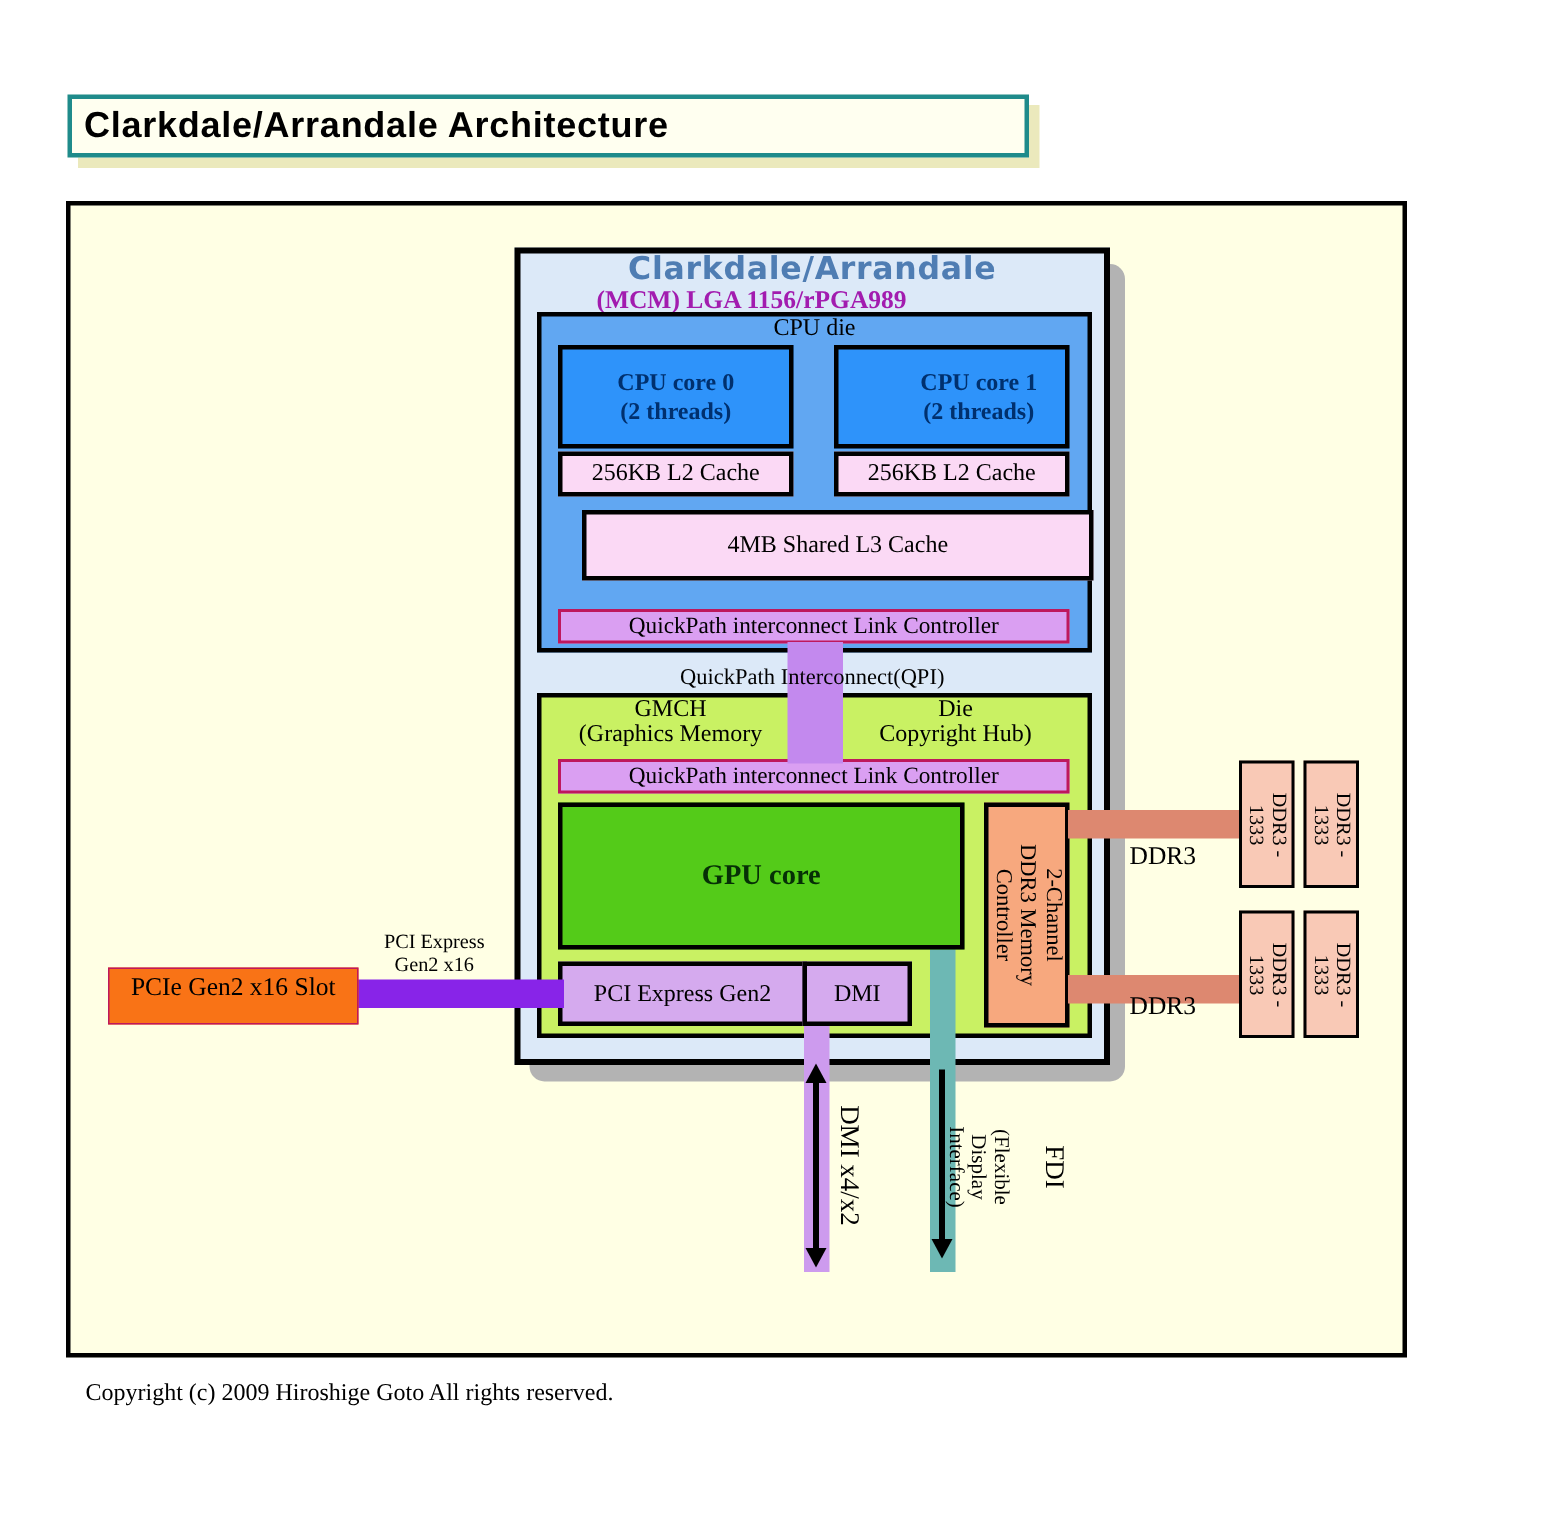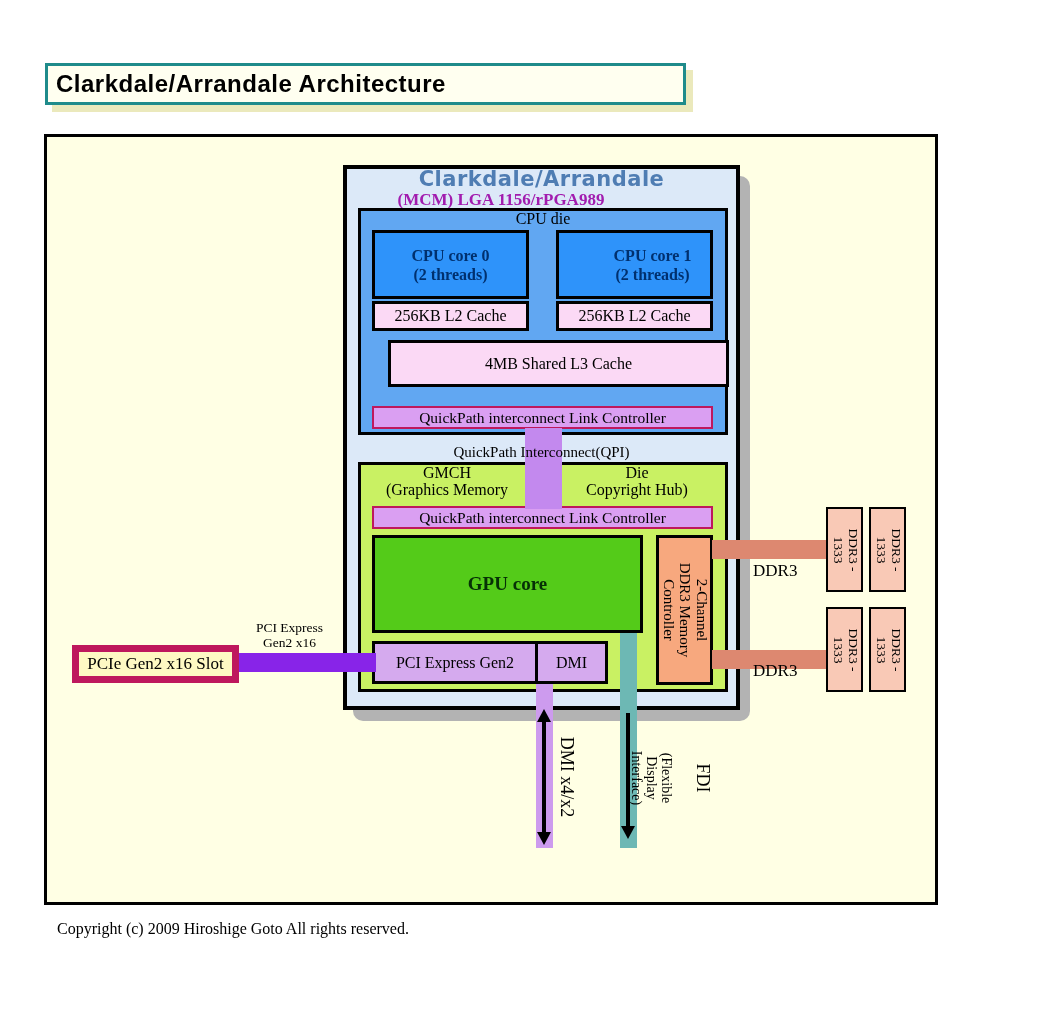--- a/index.html
+++ b/index.html
@@ -60,21 +60,21 @@
   .ddr-band{background:#dd8870;height:19px;width:117px;left:712px;}
   .ddr-band1{top:540px;} .ddr-band2{top:650px;}
   .ddr-lbl{font-size:17px;}
   .ddr-lbl1{left:753px;top:561px;} .ddr-lbl2{left:753px;top:661px;}
   .dimm{width:37px;height:85px;background:#f9c9b6;border:2px solid #000;}
   .dimm .vrot{width:82px;font-size:13.5px;line-height:14.5px;}
   .dimm1{left:826px;top:507px;} .dimm2{left:869px;top:507px;}
   .dimm3{left:826px;top:607px;} .dimm4{left:869px;top:607px;}
 
   
-  .pcie-slot{left:72px;top:645px;width:167px;height:38px;background:#fef9c3;border:7px solid #be185d;
+  .pcie-slot{left:72px;top:645px;width:167px;height:38px;background:#f97316;border:1px solid #be185d;
              font-size:17px;line-height:23px;}
   .pcie-band{left:237px;top:653px;width:139px;height:19px;background:#8824e8;}
   .pcie-bus-label{left:237px;top:621px;width:105px;font-size:13.5px;line-height:14.5px;}
 
   
   .dmi-band{left:536px;top:684px;width:17px;height:164px;background:#cd9bee;}
   .fdi-band{left:620px;top:628px;width:17px;height:220px;background:#6db8b4;}
   .vline{width:4px;background:#000;}
   .dmi-line{left:542px;top:721px;height:112px;}
   .fdi-line{left:626px;top:713px;height:114px;}

